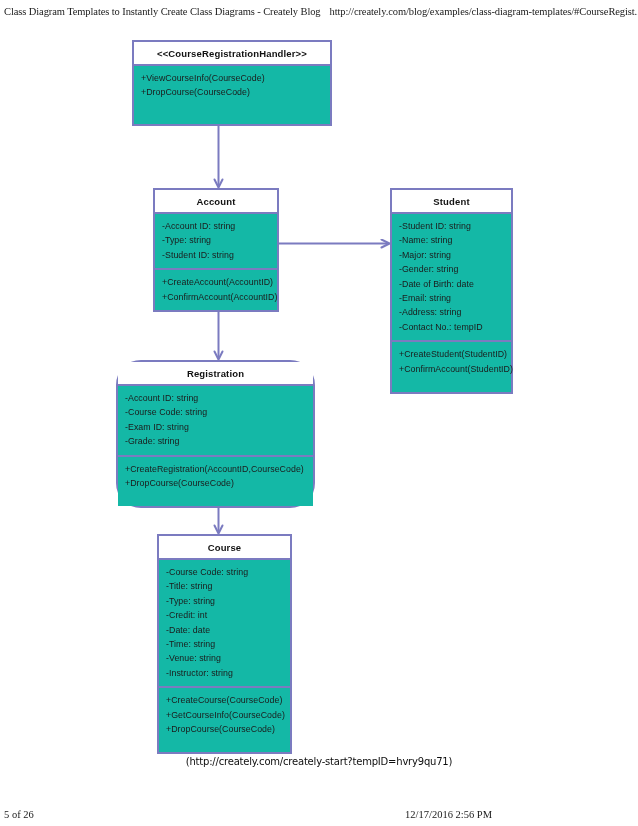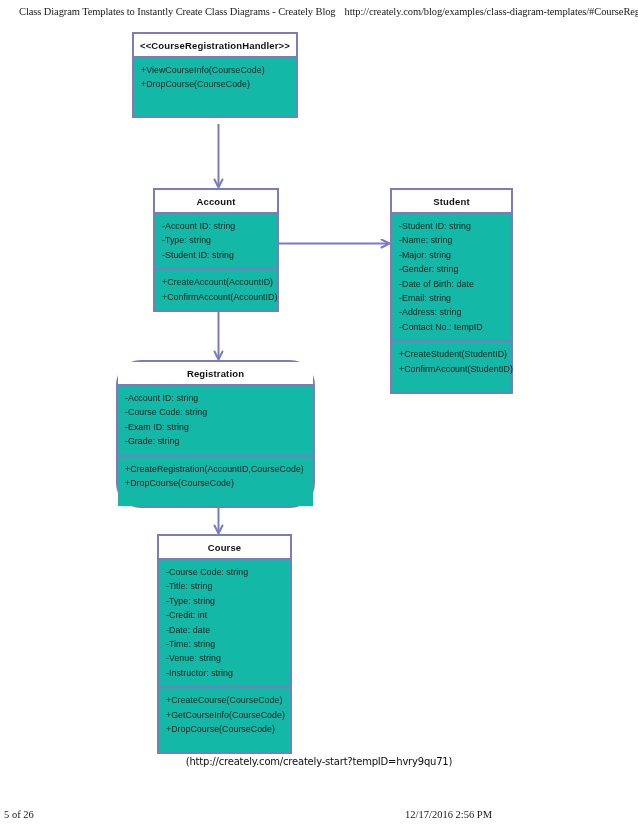--- a/index.html
+++ b/index.html
@@ -24,21 +24,21 @@
     left: 0;
     width: 638px;
     height: 22px;
     display: flex;
     align-items: center;
     font-family: "Liberation Serif", serif;
     font-size: 10.5px;
     color: #1a1a1a;
     white-space: nowrap;
     overflow: hidden;
-    padding-left: 19px;
+    padding-left: 4px;
     box-sizing: border-box;
   }
   .print-header .ph-title { letter-spacing: -0.1px; }
   .print-header .ph-url {
     margin-left: 9px;
     letter-spacing: -0.1px;
   }
 
   
   .diagram {
@@ -88,21 +88,21 @@
   .uml-row {
     font-size: 8.8px;
     line-height: 14.4px;
     color: #1b1b1b;
     white-space: nowrap;
     letter-spacing: 0.05px;
   }
   .uml-pad { height: 10px; }
 
   
-  #box-handler      { left: 132px; top: 32px;  width: 166px; }
+  #box-handler      { left: 132px; top: 40px;  width: 200px; }
   #box-handler .uml-section { min-height: 58px; }
 
   #box-account      { left: 153px; top: 188px; width: 126px; }
   #box-student      { left: 390px; top: 188px; width: 123px; }
   #box-registration { left: 116px; top: 360px; width: 199px; border-radius: 25px; }
   #box-course       { left: 157px; top: 534px; width: 135px; }
 
   
   .caption {
     position: absolute;

